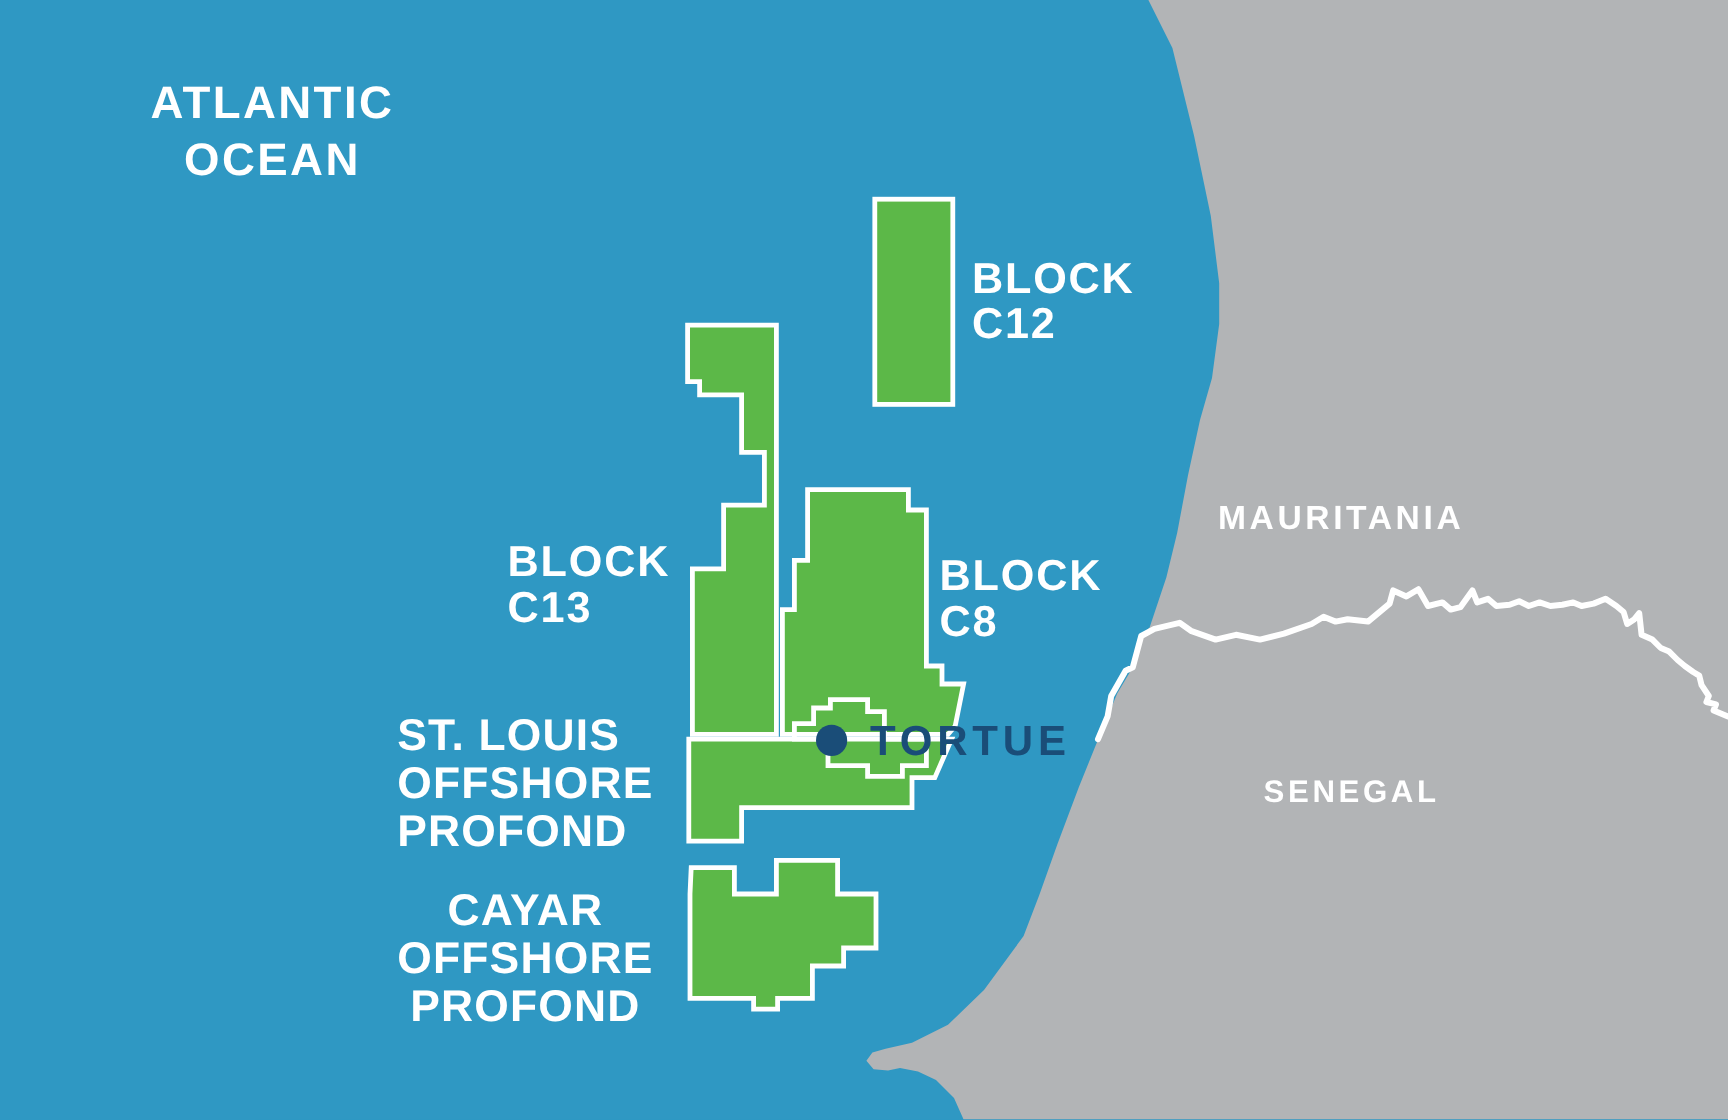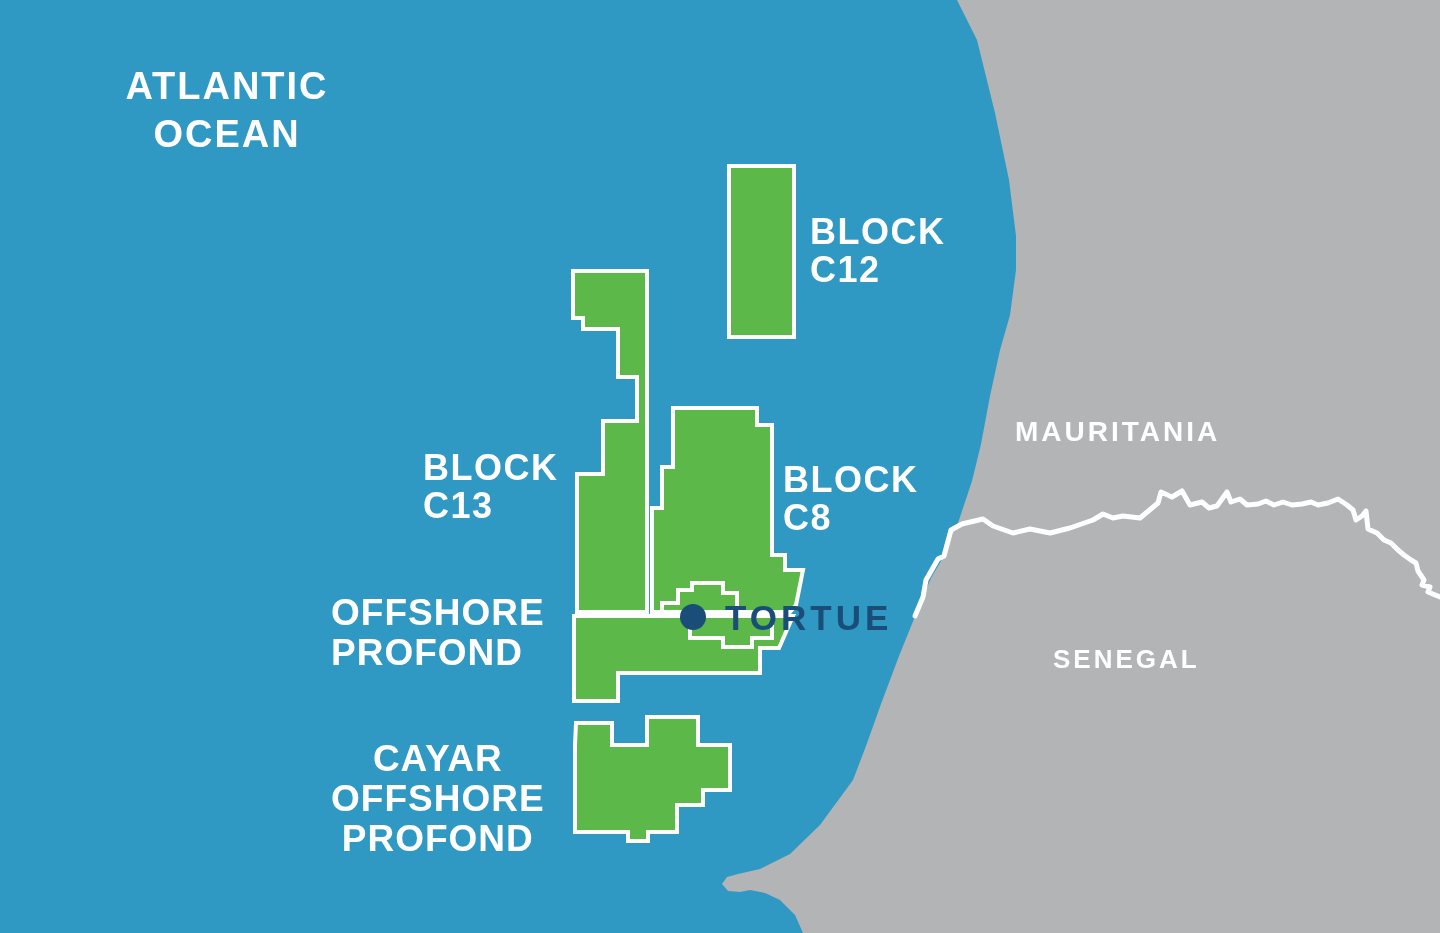--- a/index.html
+++ b/index.html
@@ -99,20 +99,21 @@
     <span class="line">BLOCK</span>
     <span class="line">C13</span>
   </div>
 
   <div class="label lbl-c8">
     <span class="line">BLOCK</span>
     <span class="line">C8</span>
   </div>
 
   <div class="label lbl-stlouis">
+    <span class="line">ST. LOUIS</span>
     <span class="line">OFFSHORE</span>
     <span class="line">PROFOND</span>
   </div>
 
   <div class="label lbl-cayar">
     <span class="line">CAYAR</span>
     <span class="line">OFFSHORE</span>
     <span class="line">PROFOND</span>
   </div>
 

